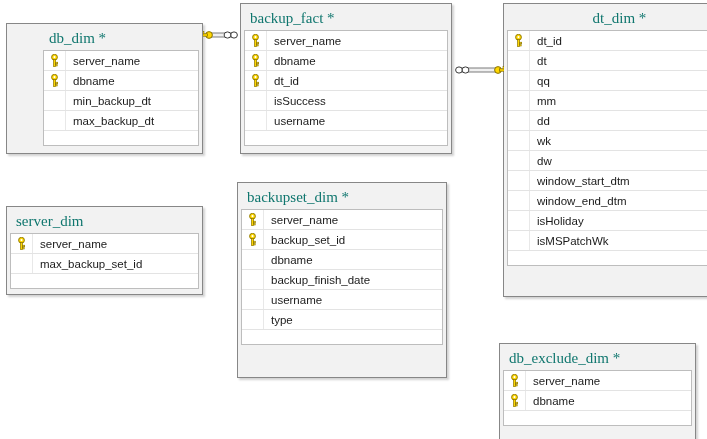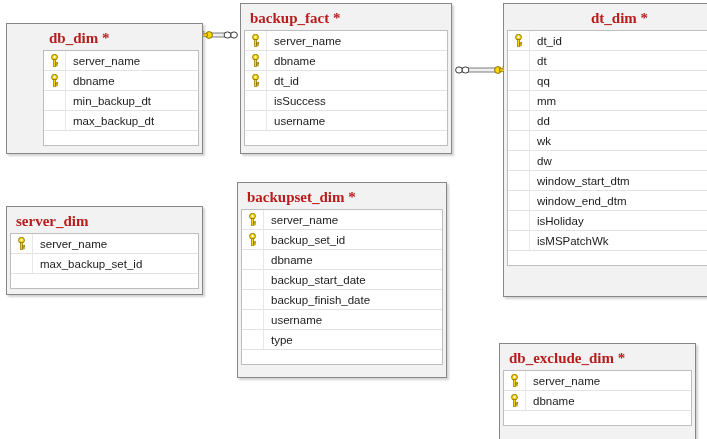--- a/index.html
+++ b/index.html
@@ -27,23 +27,23 @@
   .entity {
     position: absolute;
     box-sizing: border-box;
     background: #f2f2f2;
     border: 1px solid #878787;
     box-shadow: 2px 2px 2px rgba(0,0,0,0.18);
     padding: 3px;
   }
   .entity-title {
     font-family: "Liberation Serif", serif;
-    font-weight: bold;
+    font-weight: normal;
     font-size: 15px;
-    color: #b91c1c;
+    color: #0f766e;
     line-height: 18px;
     padding: 2px 0 3px 6px;
     white-space: nowrap;
     letter-spacing: 0px;
   }
   .attr-list {
     background: #b91c1c;
     border: 1px solid #bdbdbd;
     box-sizing: border-box;
   }
@@ -282,24 +282,20 @@
               <rect x="4.5" y="5.6" width="2" height="7" fill="#ffd700" stroke="#8a7400" stroke-width="0.7"></rect>
               <rect x="6.4" y="8.2" width="2.3" height="1.5" fill="#ffd700" stroke="#8a7400" stroke-width="0.6"></rect>
               <rect x="6.4" y="10.6" width="1.8" height="1.4" fill="#ffd700" stroke="#8a7400" stroke-width="0.6"></rect>
             </svg>
           </div>
           <div class="attr-name">backup_set_id</div>
         </div>
         <div class="attr-row">
           <div class="attr-keycell"></div>
           <div class="attr-name">dbname</div>
-        </div>
-        <div class="attr-row">
-          <div class="attr-keycell"></div>
-          <div class="attr-name">backup_start_date</div>
         </div>
         <div class="attr-row">
           <div class="attr-keycell"></div>
           <div class="attr-name">backup_finish_date</div>
         </div>
         <div class="attr-row">
           <div class="attr-keycell"></div>
           <div class="attr-name">username</div>
         </div>
         <div class="attr-row">

